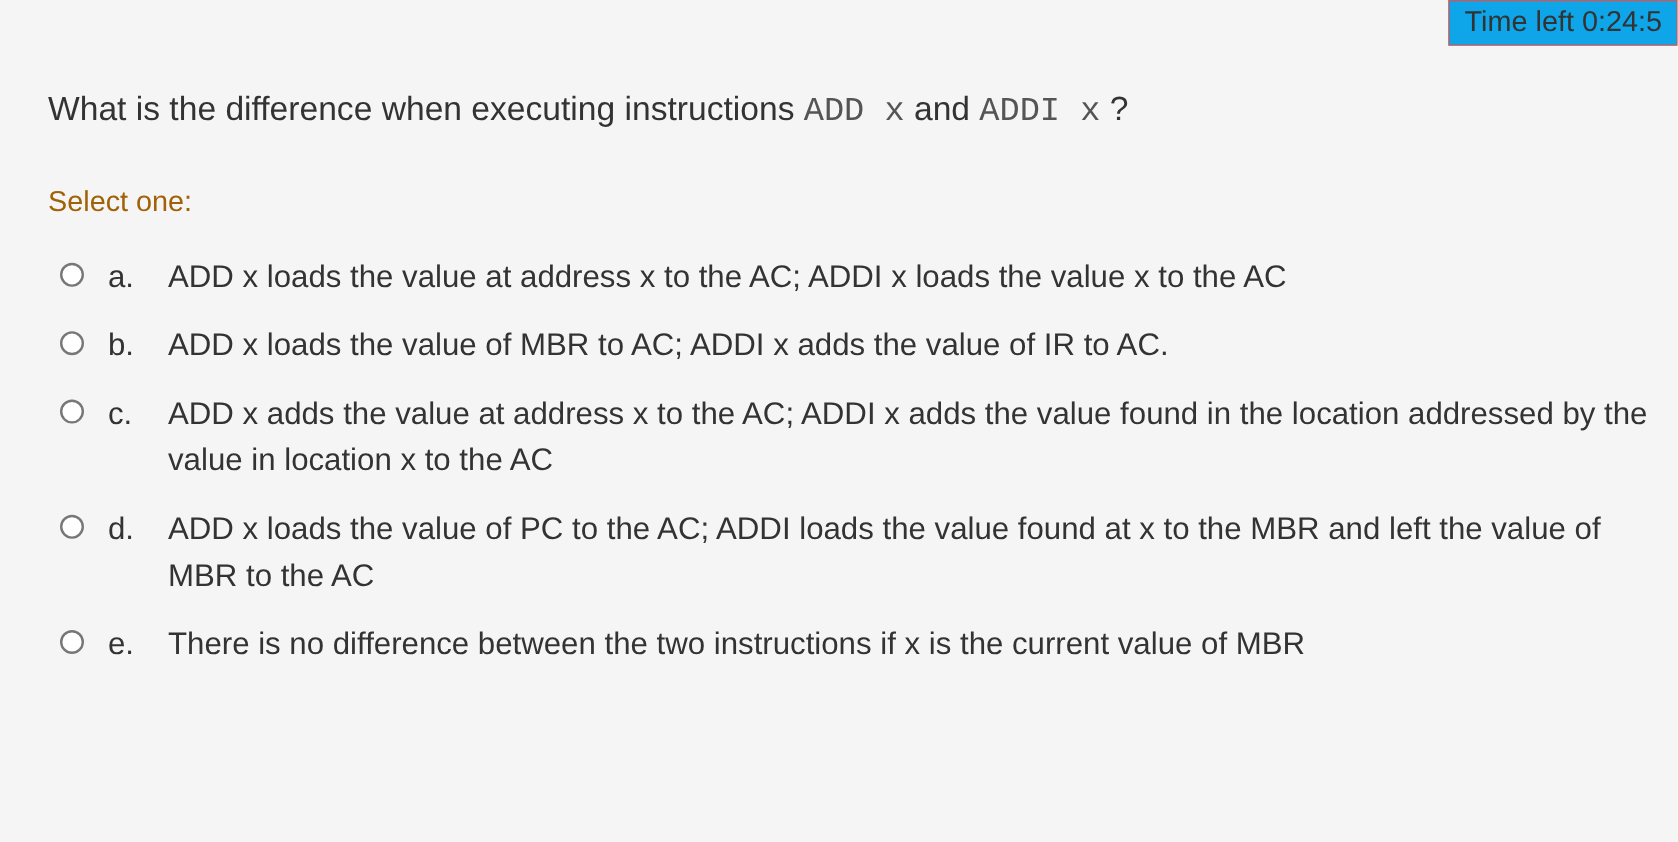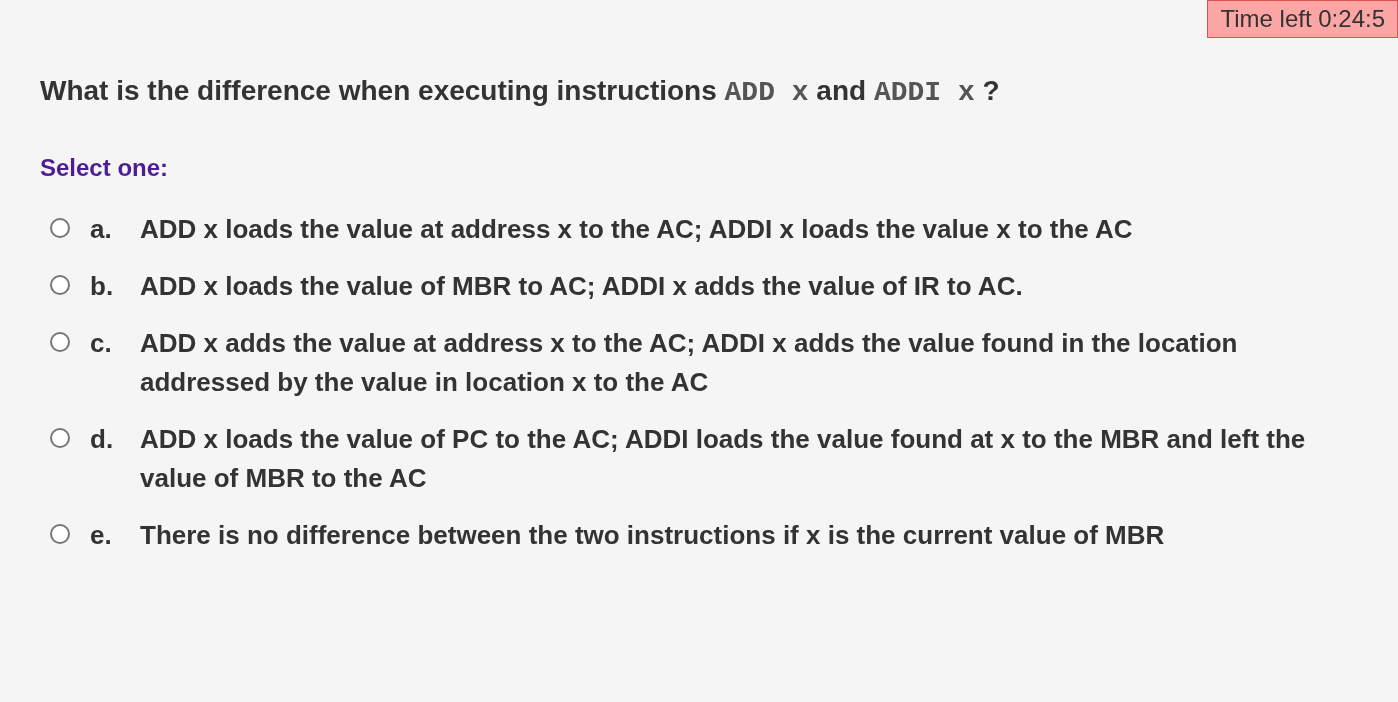--- a/index.html
+++ b/index.html
@@ -16,39 +16,38 @@
       overflow: hidden;
     }
     .timer-box {
       position: absolute;
       top: 0;
       right: 0;
       border: 1px solid #d9534f;
       padding: 4px 12px;
       font-size: 24px;
       color: #333;
-      background: #fca5a5;
+      background: #0ea5e9;
     }
     .content {
       padding: 70px 24px 20px 40px;
-      font-weight: bold;
     }
     .question {
       font-size: 28px;
       color: #333;
       margin-bottom: 40px;
       line-height: 1.5;
     }
     .code {
       font-family: "Courier New", Courier, monospace;
       color: #555;
     }
     .select-prompt {
       font-size: 24px;
-      color: #4c1d95;
+      color: #a16207;
       margin-bottom: 28px;
     }
     .options {
       list-style: none;
       padding-left: 10px;
     }
     .option {
       display: flex;
       align-items: flex-start;
       margin-bottom: 18px;

